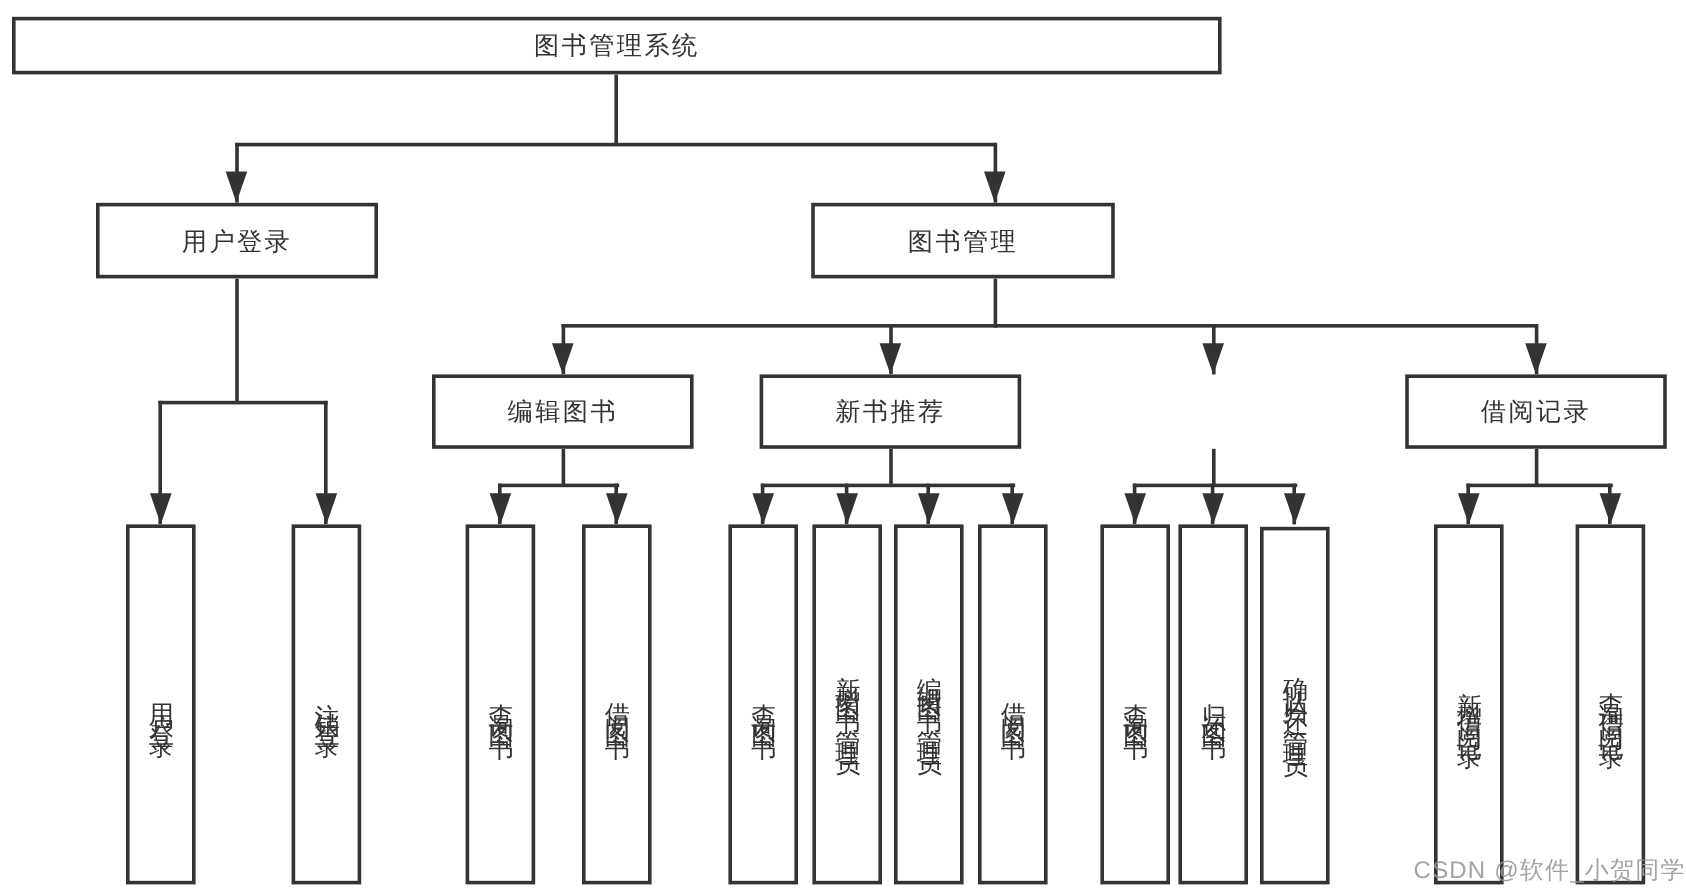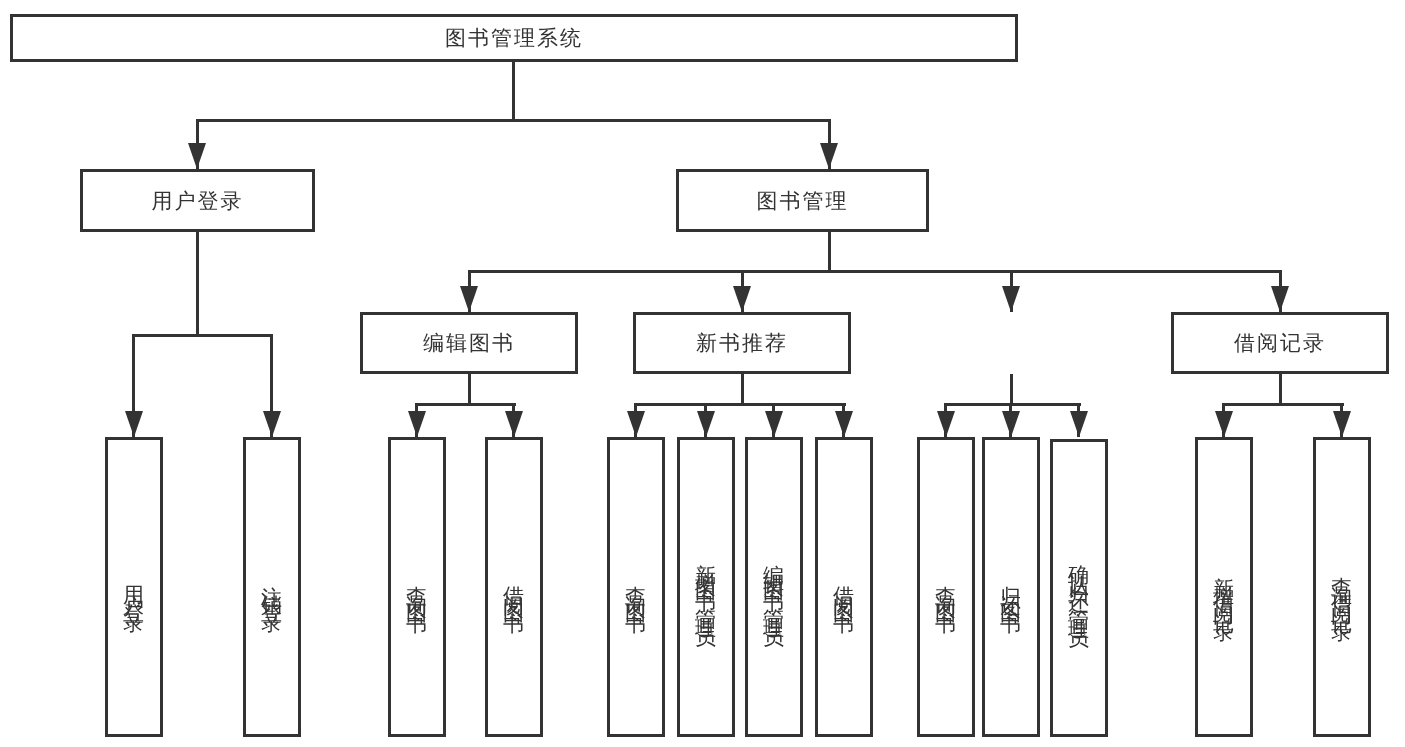--- a/index.html
+++ b/index.html
@@ -147,14 +147,15 @@
   <div class="box vbox" style="left:745px;top:437px;width:58px;height:300px">编辑图书（管理员）</div>
   <div class="box vbox" style="left:815px;top:437px;width:58px;height:300px">借阅图书</div>
 
   <div class="box vbox" style="left:917px;top:437px;width:58px;height:300px">查询图书</div>
   <div class="box vbox" style="left:982px;top:437px;width:58px;height:300px">归还图书</div>
   <div class="box vbox" style="left:1050px;top:439px;width:58px;height:298px">确认归还（管理员）</div>
 
   <div class="box vbox" style="left:1195px;top:437px;width:58px;height:300px">新增借阅记录</div>
   <div class="box vbox" style="left:1313px;top:437px;width:58px;height:300px">查询借阅记录</div>
 
+  <div class="watermark">CSDN @软件_小贺同学</div>
 
 </div>
 
 </body></html>

